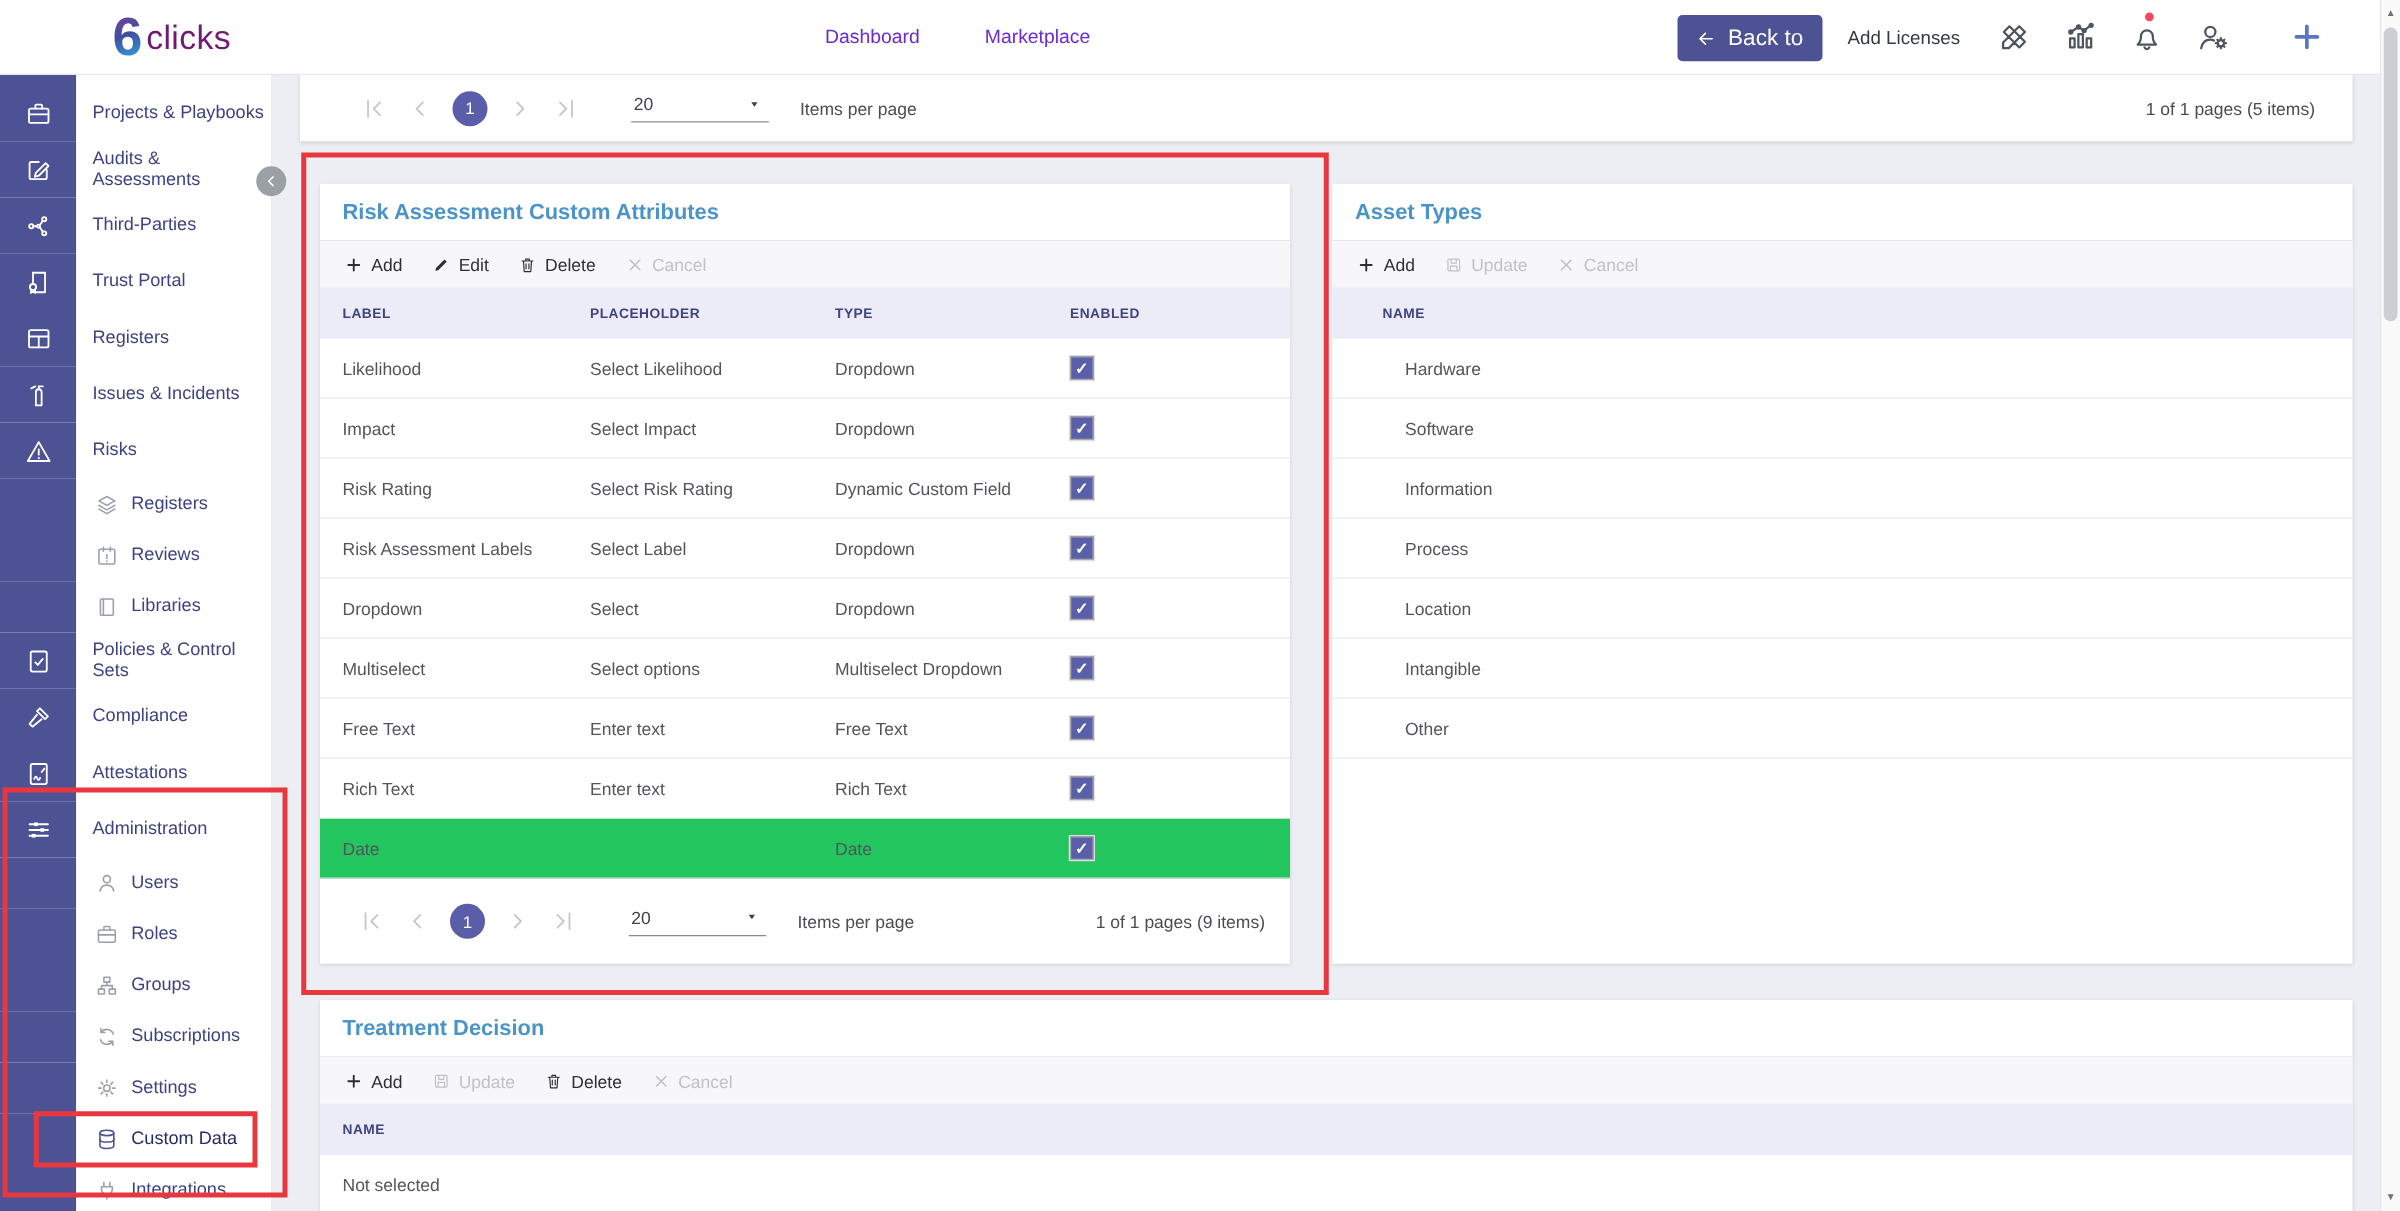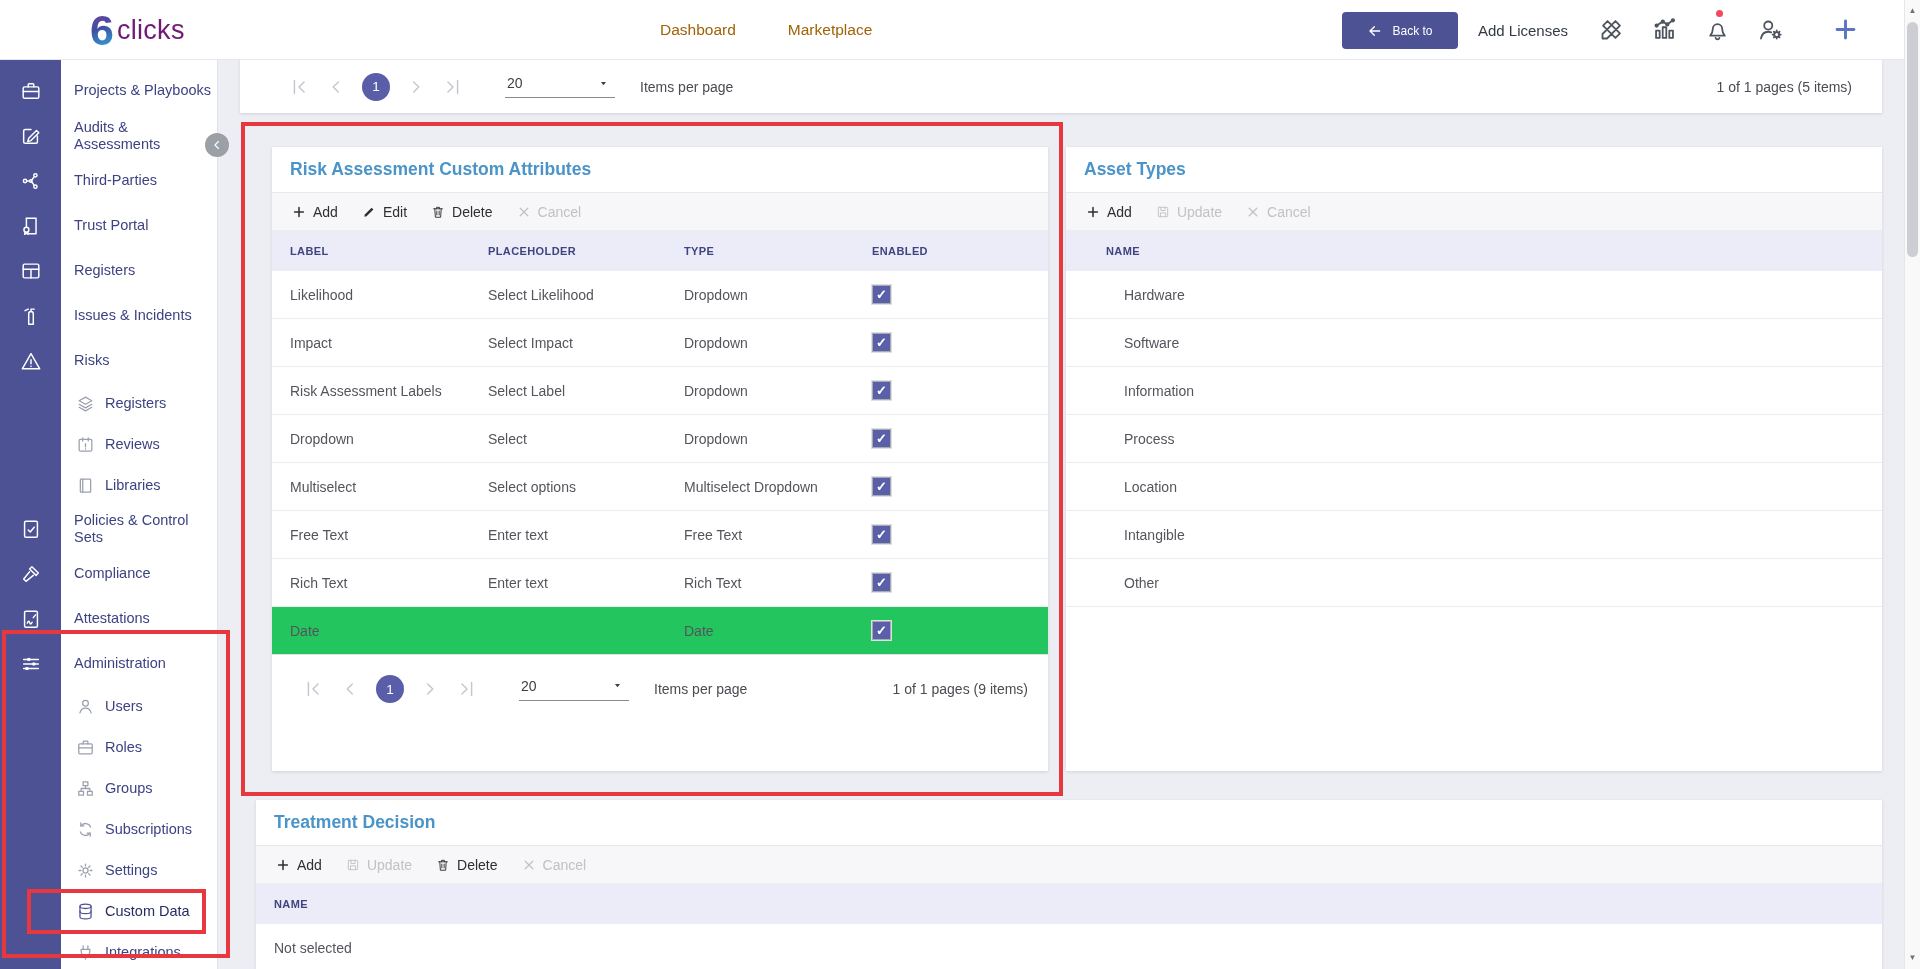--- a/index.html
+++ b/index.html
@@ -7,22 +7,22 @@
   body{font-family:"Liberation Sans",sans-serif;background:#edeef3;position:relative;color:#3c3f45}
   .ic{display:inline-block;flex:0 0 auto}
   .ic svg{display:block;width:100%;height:100%}
 
   
   .topbar{position:absolute;left:0;top:0;width:1920px;height:60px;background:#fff;border-bottom:1px solid #e7e8ee;z-index:5}
   .logo{position:absolute;left:90px;top:6px;display:flex;align-items:center;cursor:pointer}
   .logo-glyph{font-size:43px;font-weight:bold;line-height:48px;background:linear-gradient(160deg,#7e3f9d 5%,#414ea0 45%,#2bb3e8 95%);-webkit-background-clip:text;background-clip:text;color:transparent}
   .logo-text{font-size:27px;font-weight:normal;color:#701a75;margin-left:3px;letter-spacing:.3px}
   .nav{position:absolute;left:660px;top:0;height:60px;display:flex;align-items:center;gap:52px}
-  .nav-link{font-size:15.5px;color:#a16207;cursor:pointer}
-  .backbtn{position:absolute;left:1342px;top:12px;width:116px;height:37px;background:#4d5295;color:#fff;border:none;border-radius:4px;font-size:12px;font-family:inherit;display:flex;align-items:center;justify-content:center;gap:9px;cursor:pointer}
+  .nav-link{font-size:15.5px;color:#6d28d9;cursor:pointer}
+  .backbtn{position:absolute;left:1342px;top:12px;width:116px;height:37px;background:#4d5295;color:#fff;border:none;border-radius:4px;font-size:18px;font-family:inherit;display:flex;align-items:center;justify-content:center;gap:9px;cursor:pointer}
   .backbtn .ic{width:16px;height:16px}
   .addlic{position:absolute;left:1478px;top:0;height:60px;display:flex;align-items:center;font-size:15px;color:#333a45;cursor:pointer}
   .hicons{position:absolute;left:1598px;top:16px;display:flex;gap:26px;align-items:center}
   .hicon{width:27px;height:27px;color:#4e555e;cursor:pointer}
   .hicons .hicon:last-child{color:#5b74c4;margin-left:22px}
   .badge{position:absolute;left:1716px;top:10px;width:7px;height:7px;border-radius:50%;background:#f4485c;z-index:6}
 
   
   .scrollbar{position:absolute;right:0;top:0;width:16px;height:969px;background:#f9f9fa;border-left:1px solid #e6e6ea;z-index:8}
   .sb-arrow{position:absolute;left:0;width:15px;text-align:center;color:#707078;font-size:8px;line-height:10px}
@@ -43,21 +43,21 @@
   .sub-ic{width:19px;height:19px;color:#9aa0ad}
   .srow.active .slabel{font-weight:normal;color:#272b63}
   .srow.active .sub-ic{color:#4d5295}
   .collapse-btn{position:absolute;left:205px;top:133px;width:24px;height:24px;border-radius:50%;background:#9ba0a7;color:#fff;z-index:7;display:flex;align-items:center;justify-content:center;cursor:pointer;border:none}
   .collapse-btn .ic{width:14px;height:14px}
 
   
   .main-bg{position:absolute;left:218px;top:60px;width:1686px;height:909px;background:#edeef3;z-index:1}
   .card{position:absolute;background:#fff;box-shadow:0 1px 3px rgba(40,40,70,.14);z-index:2}
   .card.topcard{left:240px;top:60px;width:1642px;height:53px}
-  .card.risk{left:272px;top:147px;width:776px;height:624px}
+  .card.risk{left:256px;top:147px;width:776px;height:624px}
   .card.asset{left:1066px;top:147px;width:816px;height:624px}
   .card.treat{left:256px;top:800px;width:1626px;height:169px;overflow:hidden}
 
   .ptitle{height:46px;display:flex;align-items:center;padding-left:18px;font-size:17.5px;font-weight:bold;color:#4a94c9;border-bottom:1px solid #e6e7ed}
   .toolbar{height:38px;background:#f7f7f9;border-bottom:1px solid #ececf1;display:flex;align-items:center;padding-left:10px;gap:4px}
   .tbtn{display:flex;align-items:center;gap:7px;background:none;border:none;font-size:14px;color:#2e2e33;padding:4px 10px;font-family:inherit;cursor:pointer}
   .tbtn .ic{width:14px;height:14px}
   .tbtn.disabled{color:#c1c1c6;cursor:default}
   .thead{height:40px;background:#ececf8;display:flex;align-items:center;font-size:11px;font-weight:bold;color:#3f4480;letter-spacing:.4px}
   .grid4{display:grid;grid-template-columns:198px 196px 188px 1fr;padding-left:18px;align-items:center}
@@ -594,20 +594,26 @@
         <span class="checkbox"></span>
       </div>
 
       <div class="trow grid4">
         <span>Impact</span>
         <span>Select Impact</span>
         <span>Dropdown</span>
         <span class="checkbox"></span>
       </div>
 
+      <div class="trow grid4">
+        <span>Risk Rating</span>
+        <span>Select Risk Rating</span>
+        <span>Dynamic Custom Field</span>
+        <span class="checkbox"></span>
+      </div>
 
       <div class="trow grid4">
         <span>Risk Assessment Labels</span>
         <span>Select Label</span>
         <span>Dropdown</span>
         <span class="checkbox"></span>
       </div>
 
       <div class="trow grid4">
         <span>Dropdown</span>

